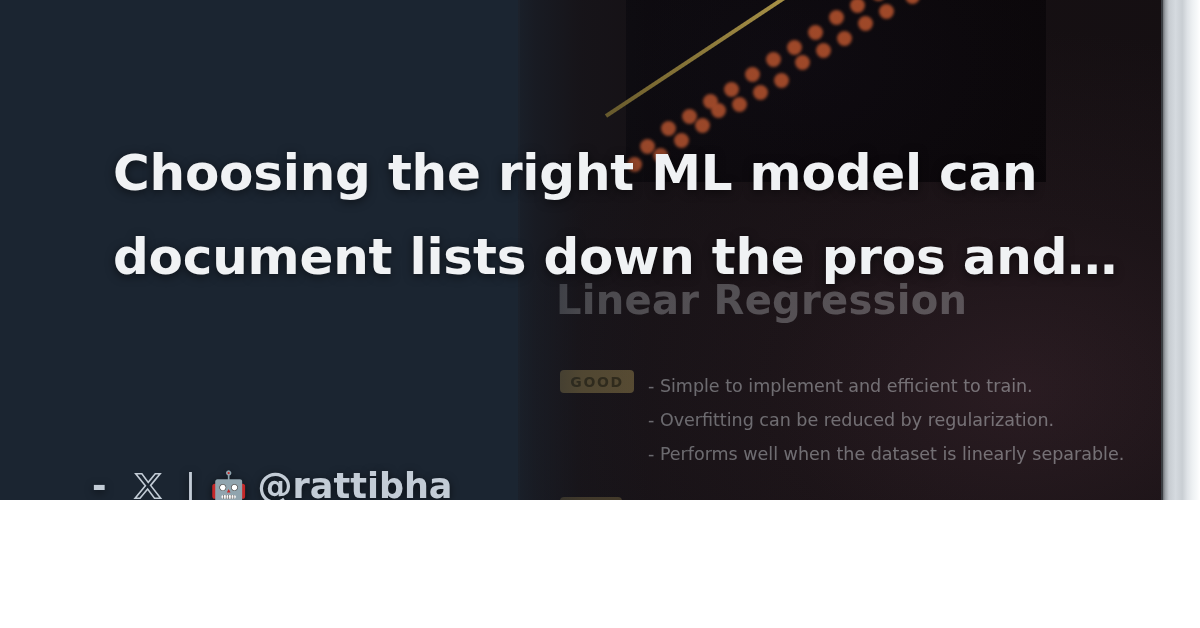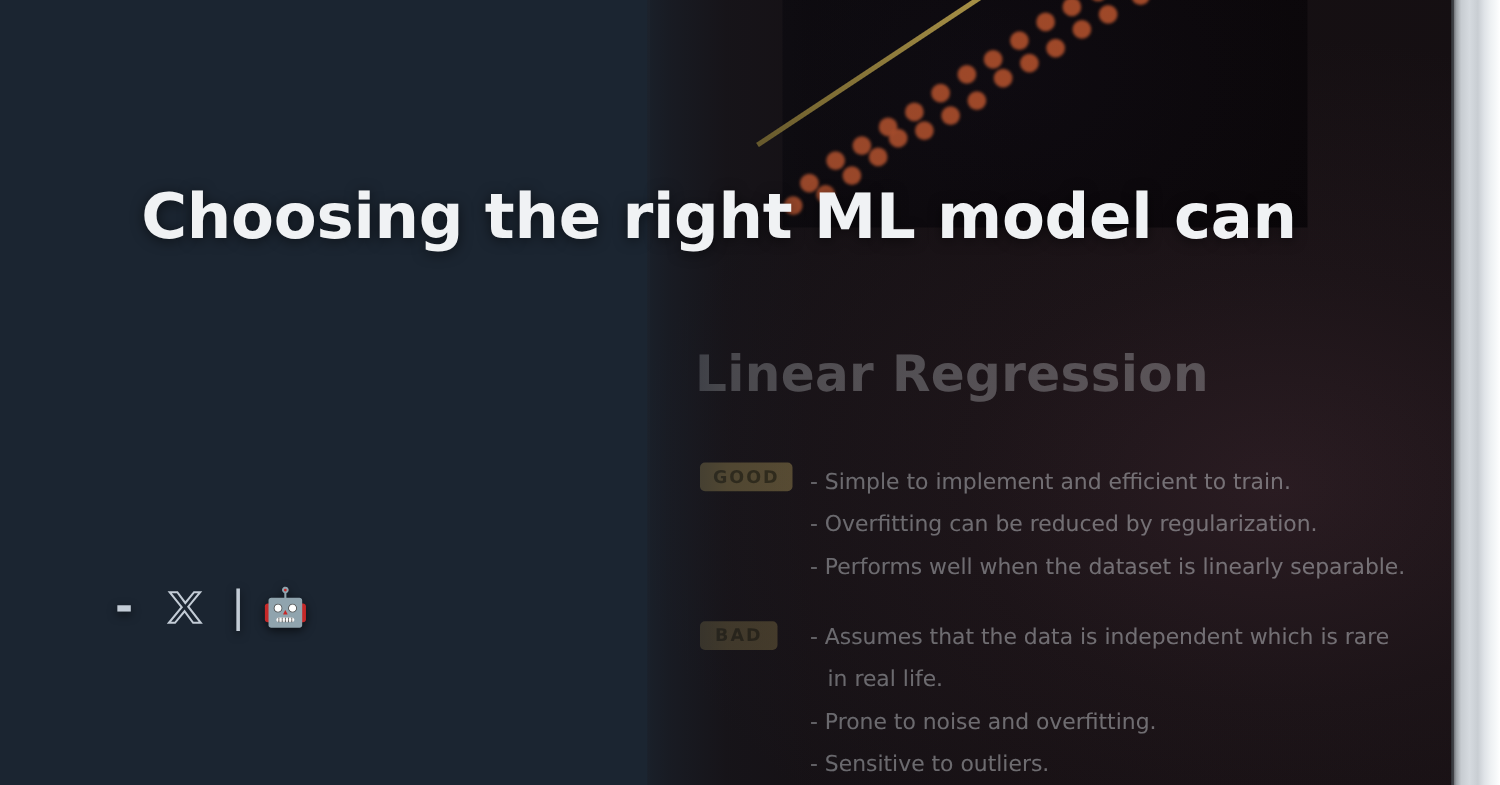--- a/index.html
+++ b/index.html
@@ -4,21 +4,21 @@
 <style>
   * { margin:0; padding:0; box-sizing:border-box; }
   html, body {
     width:1200px; height:628px; overflow:hidden;
     background:#ffffff;
     font-family:"Liberation Sans", sans-serif;
   }
 
   
   #card {
-    position:relative; width:1200px; height:628px; overflow:hidden;
+    position:relative; width:1200px; height:500px; overflow:hidden;
     background:#1b2531;
   }
 
   
   .slide {
     position:absolute; top:0; left:518px; width:645px; height:628px;
     background:
       radial-gradient(ellipse 520px 360px at 78% 62%, #2b1c22 0%, #1d1418 48%, #150f12 100%),
       linear-gradient(180deg,#120d10 0%,#1c1418 55%,#171014 100%);
     overflow:hidden;
@@ -186,28 +186,30 @@
       <div class="bullet">- Sensitive to outliers.</div>
     </div>
   </div>
 
   <div class="slide-seam"></div>
 
   <div class="overlay"></div>
 
   <div class="headline">
     <div>Choosing the right ML model can</div>
+    <div>document lists down the pros and…</div>
   </div>
 
   <div class="attribution">
     <span class="seg">-</span>&nbsp;
     <span class="x-logo">
       <svg width="30" height="30" viewBox="0 0 24 24" aria-hidden="true">
         <path d="M2.2 2.2h4.9l5.1 6.9 5.6-6.9h3.9l-7.6 9.3 8 10.3h-4.9l-5.5-7.4-6.1 7.4H1.7l8.2-10z" fill="none" stroke="#c3ccd6" stroke-width="1.3"></path>
       </svg>
     </span>
     <span class="pipe">|</span>
     <span class="bot">🤖</span>
+    <span class="seg">@rattibha</span>
   </div>
 
   <div class="right-strip-line"></div>
   <div class="right-strip"></div>
 </div>
 
 </body></html>

